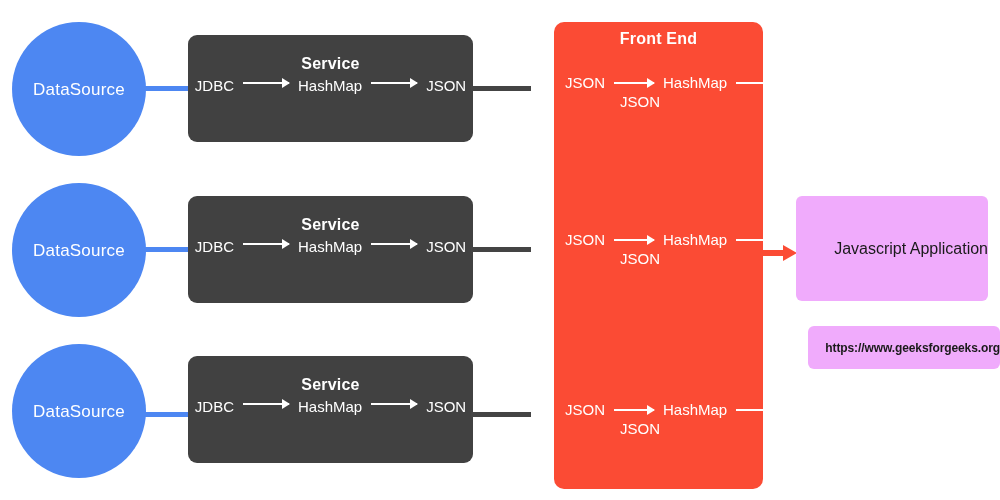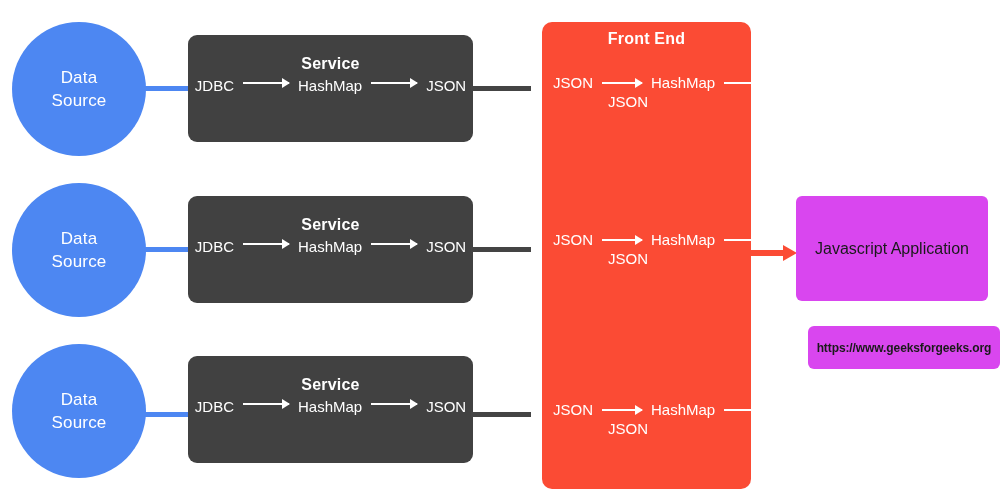--- a/index.html
+++ b/index.html
@@ -22,21 +22,20 @@
   }
 
   
   .ds-circle {
     position: absolute;
     width: 134px;
     height: 134px;
     border-radius: 50%;
     background: #4d87f2;
     display: flex;
-    flex-direction: column;
     align-items: center;
     justify-content: center;
     color: #ffffff;
     font-size: 17px;
     line-height: 23px;
     text-align: center;
     letter-spacing: 0.2px;
   }
   .ds-circle span { display: block; }
 
@@ -111,21 +110,21 @@
     border-bottom: 5px solid transparent;
     border-left: 8px solid #ffffff;
   }
   .arrow.w46 { width: 46px; }
   .arrow.w40 { width: 40px; }
   .arrow.w38 { width: 38px; }
 
   
   .frontend-box {
     position: absolute;
-    left: 542px;
+    left: 554px;
     top: 22px;
     width: 209px;
     height: 467px;
     background: #fb4b34;
     border-radius: 10px;
   }
   .frontend-title {
     position: absolute;
     top: 8px;
     left: 0;
@@ -169,25 +168,25 @@
     top: 0;
     width: 0; height: 0;
     border-top: 8px solid transparent;
     border-bottom: 8px solid transparent;
     border-left: 14px solid #fb4b34;
   }
 
   
   .grey-box {
     position: absolute;
-    background: #d946ef;
+    background: #f0abfc;
     border-radius: 6px;
     display: flex;
     align-items: center;
-    justify-content: center;
+    justify-content: flex-end;
     color: #1a1a1a;
   }
   .app-box {
     left: 796px;
     top: 196px;
     width: 192px;
     height: 105px;
     font-size: 16px;
   }
   .url-box {

